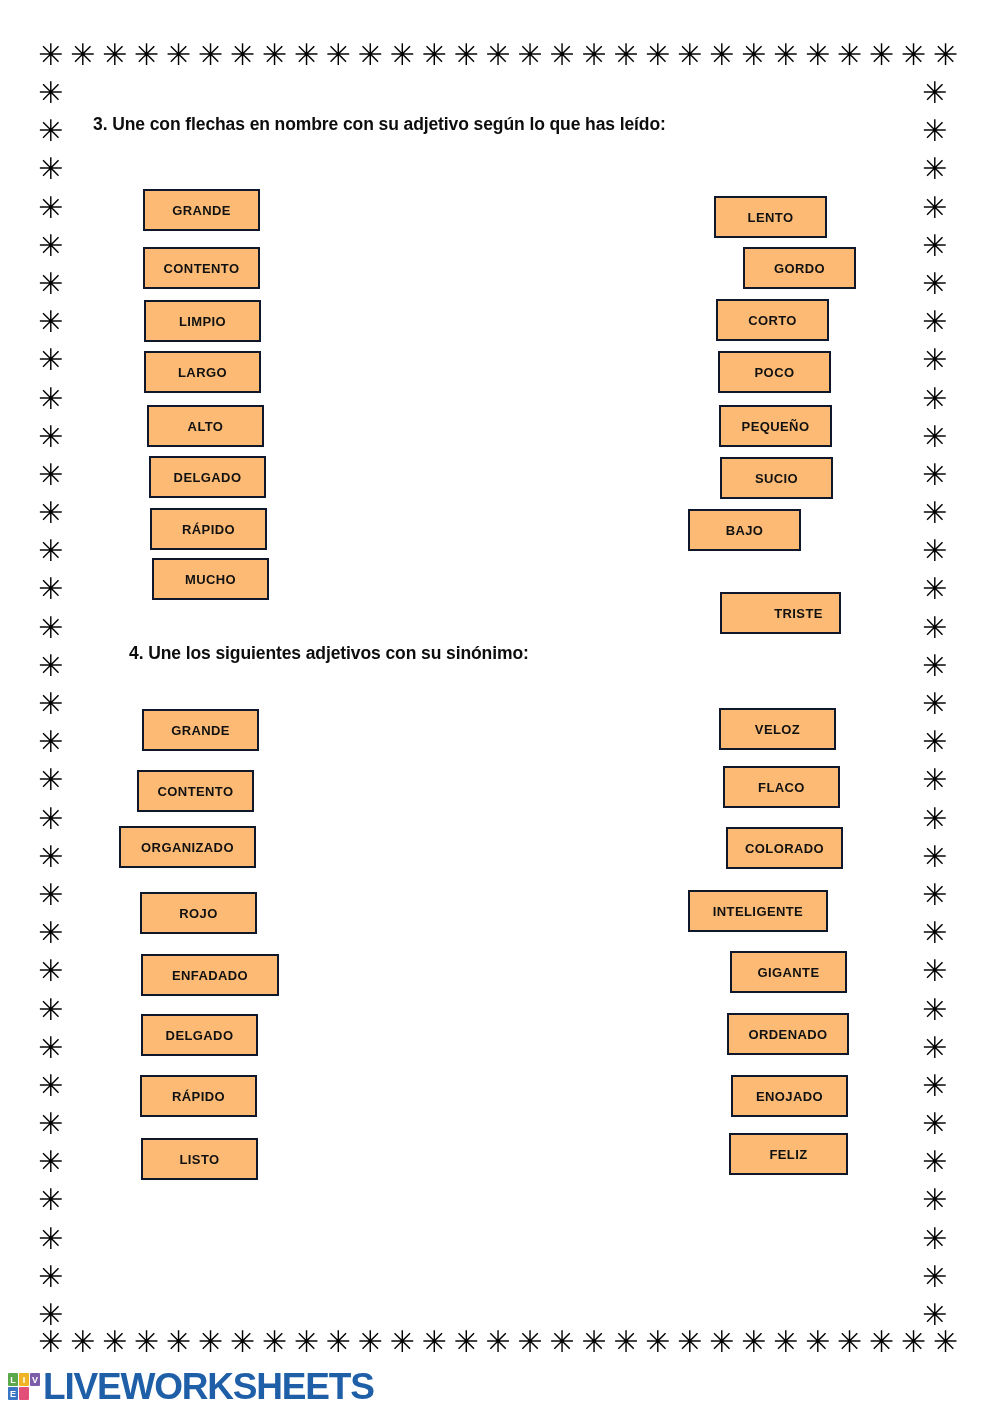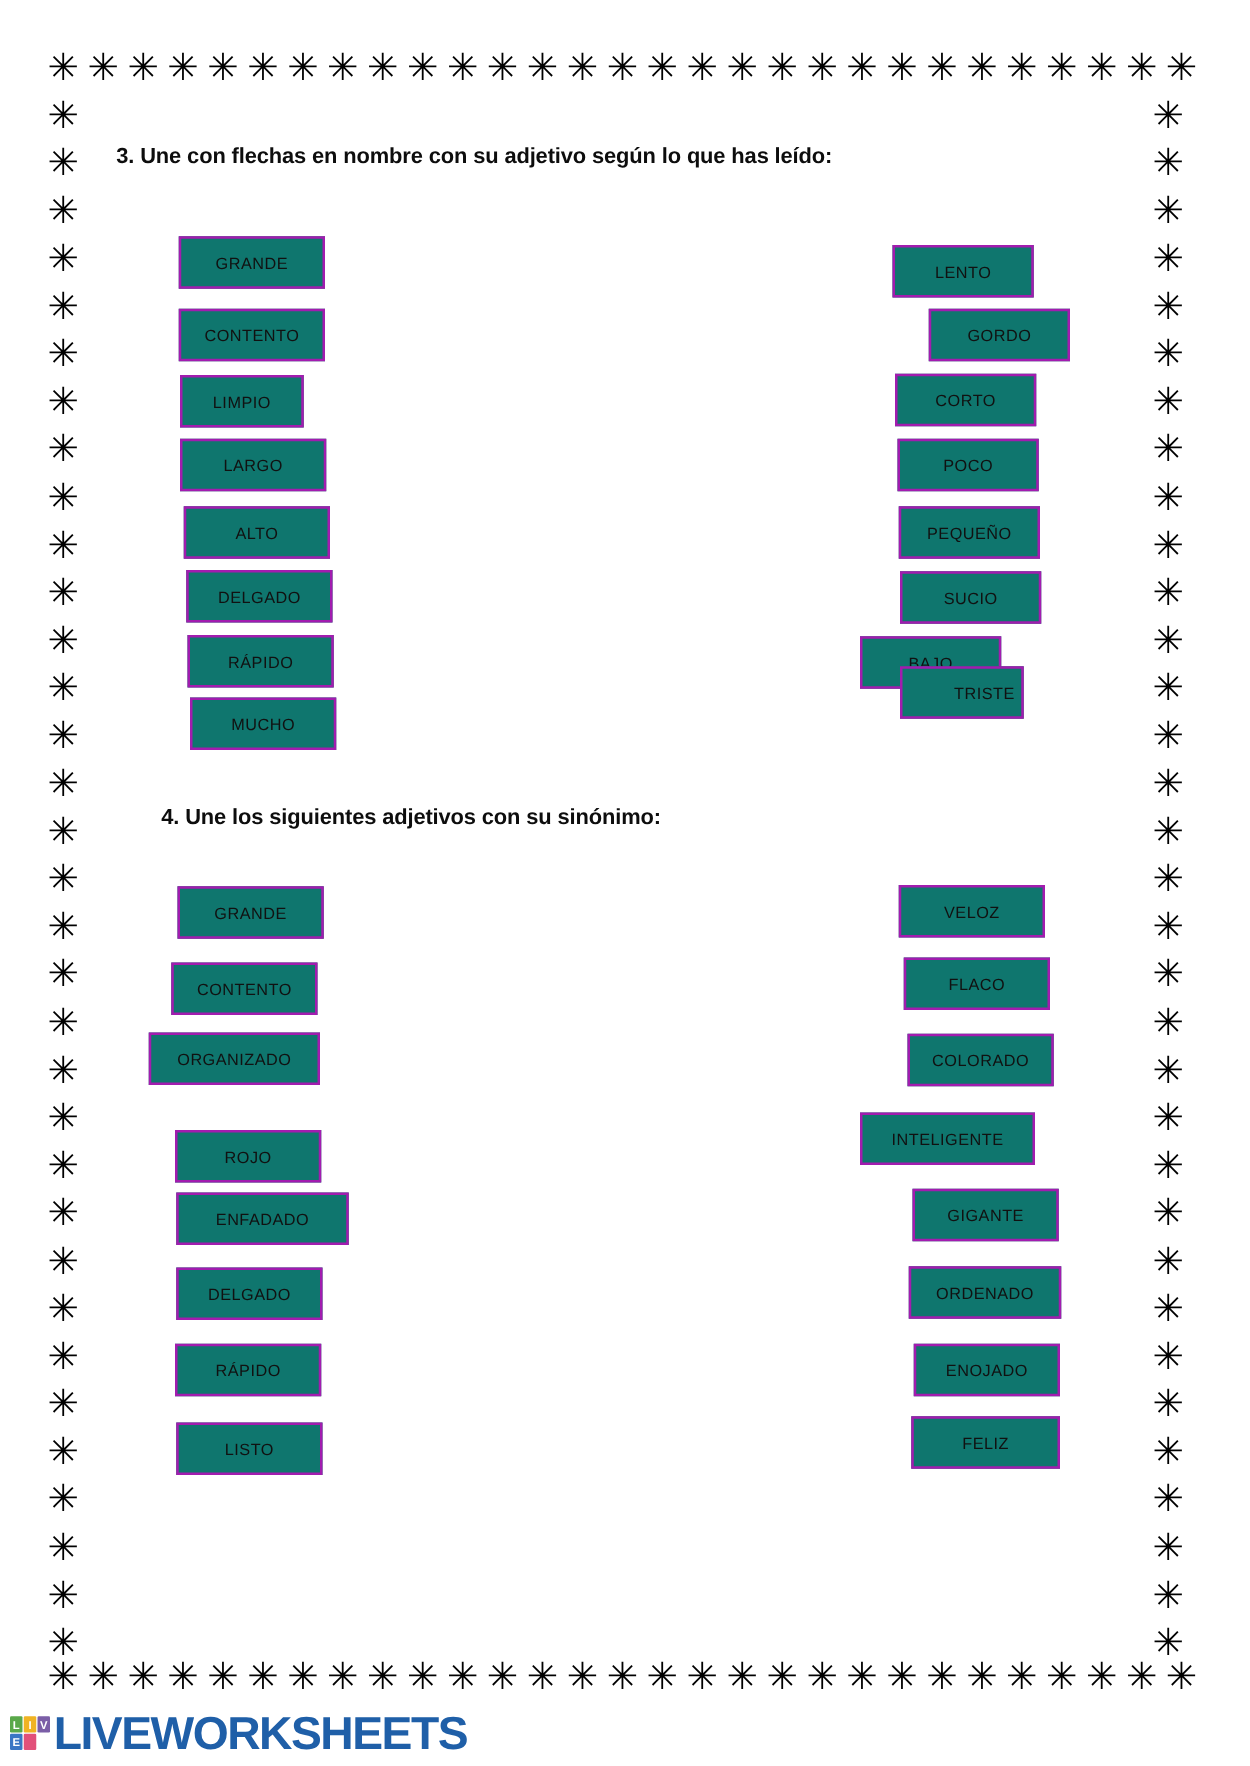--- a/index.html
+++ b/index.html
@@ -62,26 +62,26 @@
     letter-spacing: -0.1px;
     white-space: nowrap;
   }
   #heading-3 { left: 93px; top: 114px; }
   #heading-4 { left: 89px; top: 643px; margin-left: 40px; }
 
   
   .word-box {
     position: absolute;
     box-sizing: border-box;
-    border: 2px solid #a21caf;
-    background: #0f766e;
+    border: 2px solid #0f172a;
+    background: #fdba74;
     display: flex;
     align-items: center;
     justify-content: center;
-    font-weight: normal;
+    font-weight: bold;
     font-size: 13px;
     letter-spacing: 0.4px;
     color: #111111;
     height: 42px;
   }
 
   
   .lw-logo {
     position: absolute;
     left: 8px;
@@ -251,45 +251,45 @@
       <span class="ast">✳</span>
       <span class="ast">✳</span>
     </div>
 </div>
 
 <div class="heading" id="heading-3">3. Une con flechas en nombre con su adjetivo según lo que has leído:</div>
 
 <div id="ex3-left">
     <div class="word-box" style="left: 143px; top: 189px; width: 117px;">GRANDE</div>
     <div class="word-box" style="left: 143px; top: 247px; width: 117px;">CONTENTO</div>
-    <div class="word-box" style="left: 144px; top: 300px; width: 99px;">LIMPIO</div>
+    <div class="word-box" style="left: 144px; top: 300px; width: 117px;">LIMPIO</div>
     <div class="word-box" style="left: 144px; top: 351px; width: 117px;">LARGO</div>
     <div class="word-box" style="left: 147px; top: 405px; width: 117px;">ALTO</div>
     <div class="word-box" style="left: 149px; top: 456px; width: 117px;">DELGADO</div>
     <div class="word-box" style="left: 150px; top: 508px; width: 117px;">RÁPIDO</div>
     <div class="word-box" style="left: 152px; top: 558px; width: 117px;">MUCHO</div>
   </div>
 <div id="ex3-right">
     <div class="word-box" style="left: 714px; top: 196px; width: 113px;">LENTO</div>
     <div class="word-box" style="left: 716px; top: 247px; width: 113px; margin-left: 27px;">GORDO</div>
     <div class="word-box" style="left: 716px; top: 299px; width: 113px;">CORTO</div>
     <div class="word-box" style="left: 718px; top: 351px; width: 113px;">POCO</div>
     <div class="word-box" style="left: 719px; top: 405px; width: 113px;">PEQUEÑO</div>
     <div class="word-box" style="left: 720px; top: 457px; width: 113px;">SUCIO</div>
     <div class="word-box" style="left: 688px; top: 509px; width: 113px;">BAJO</div>
-    <div class="word-box" style="left: 720px; top: 533px; width: 99px; padding-left: 36px;">TRISTE</div>
+    <div class="word-box" style="left: 720px; top: 592px; width: 121px; padding-left: 36px;">TRISTE</div>
   </div>
 
 <div class="heading" id="heading-4">4. Une los siguientes adjetivos con su sinónimo:</div>
 
 <div id="ex4-left">
     <div class="word-box" style="left: 142px; top: 709px; width: 117px;">GRANDE</div>
     <div class="word-box" style="left: 137px; top: 770px; width: 117px;">CONTENTO</div>
     <div class="word-box" style="left: 119px; top: 826px; width: 137px;">ORGANIZADO</div>
-    <div class="word-box" style="left: 140px; top: 892px; width: 117px; margin-top: 12px;">ROJO</div>
+    <div class="word-box" style="left: 140px; top: 892px; width: 117px;">ROJO</div>
     <div class="word-box" style="left: 141px; top: 954px; width: 138px;">ENFADADO</div>
     <div class="word-box" style="left: 141px; top: 1014px; width: 117px;">DELGADO</div>
     <div class="word-box" style="left: 140px; top: 1075px; width: 117px;">RÁPIDO</div>
     <div class="word-box" style="left: 141px; top: 1138px; width: 117px;">LISTO</div>
   </div>
 <div id="ex4-right">
     <div class="word-box" style="left: 719px; top: 708px; width: 117px;">VELOZ</div>
     <div class="word-box" style="left: 723px; top: 766px; width: 117px;">FLACO</div>
     <div class="word-box" style="left: 726px; top: 827px; width: 117px;">COLORADO</div>
     <div class="word-box" style="left: 688px; top: 890px; width: 140px;">INTELIGENTE</div>

